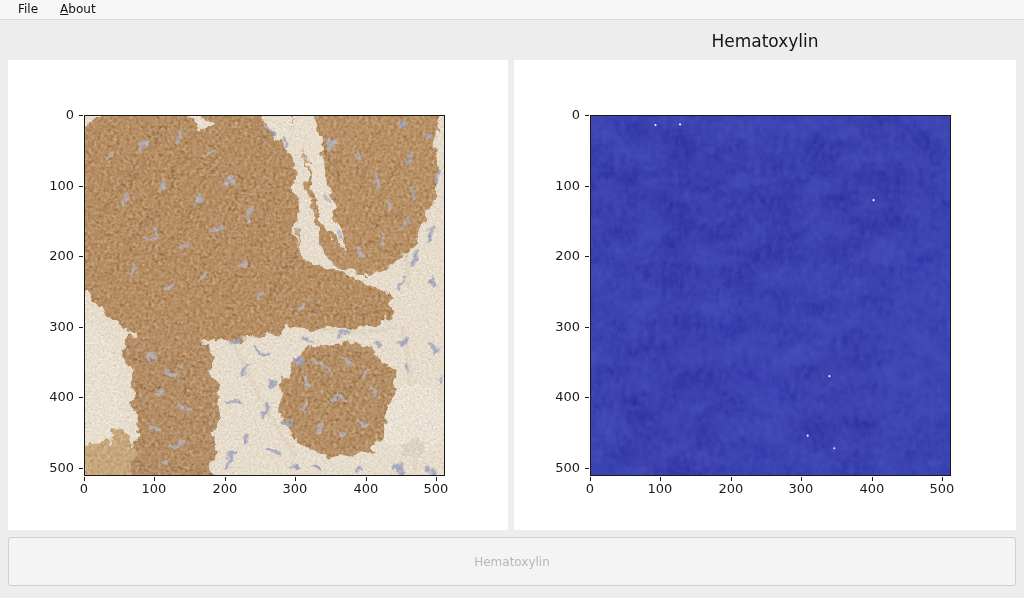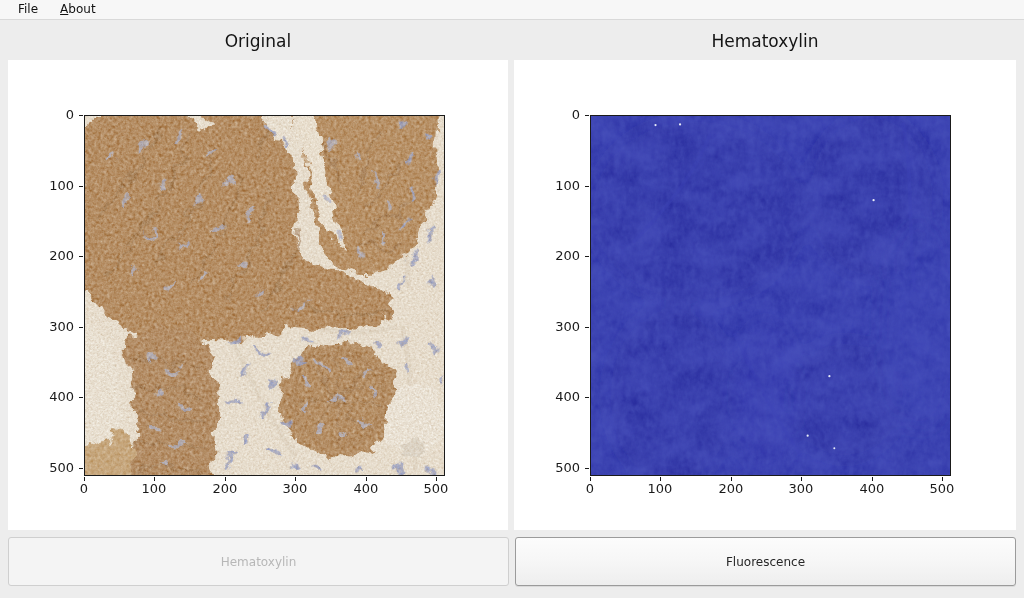--- a/index.html
+++ b/index.html
@@ -52,21 +52,20 @@
 </head>
 <body>
 
 <div class="app">
 
   <div class="menubar">
     <span class="menu-item">File</span>
     <span class="menu-item"><span class="mnemonic">A</span><span>bout</span></span>
   </div>
 
-  <div class="panel-title left">Original</div>
   <div class="panel-title right">Hematoxylin</div>
 
   <div class="panel left">
     <div class="plot">
       <svg viewBox="0 0 512 512" preserveAspectRatio="none">
         <defs>
           <filter id="rough" x="-15%" y="-15%" width="130%" height="130%">
             <feTurbulence type="fractalNoise" baseFrequency="0.045" numOctaves="4" seed="8" result="t"></feTurbulence>
             <feDisplacementMap in="SourceGraphic" in2="t" scale="28" xChannelSelector="R" yChannelSelector="G"></feDisplacementMap>
           </filter>
@@ -346,16 +345,15 @@
     <div class="yticklabel" style="top:47px">0</div>
     <div class="yticklabel" style="top:118px">100</div>
     <div class="yticklabel" style="top:188px">200</div>
     <div class="yticklabel" style="top:259px">300</div>
     <div class="yticklabel" style="top:329px">400</div>
     <div class="yticklabel" style="top:400px">500</div>
   </div>
 
   <div class="button-row">
     <button class="stain-btn disabled" disabled="">Hematoxylin</button>
-    <button class="stain-btn">Fluorescence</button>
   </div>
 
 </div>
 
 </body></html>

